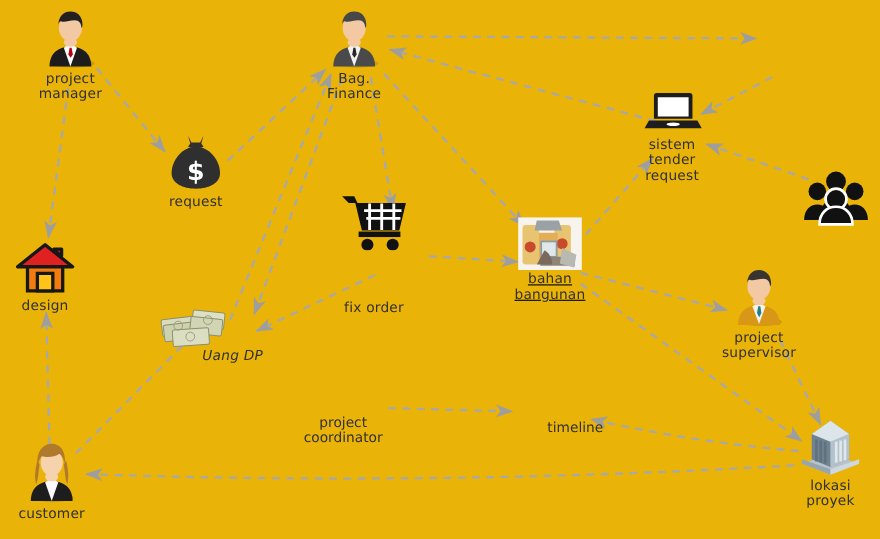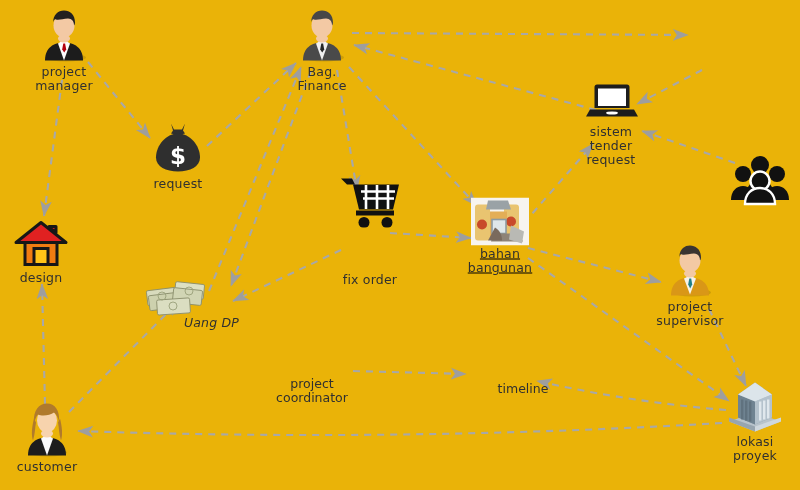--- a/index.html
+++ b/index.html
@@ -173,21 +173,21 @@
       <svg width="56" height="50" viewBox="0 0 56 50" xmlns="http://www.w3.org/2000/svg">
         <path d="M12 22h32v23H12z" fill="#f07c11" stroke="#171717" stroke-width="3"></path>
         <path d="M3 23L28 3l25 20z" fill="#e02121" stroke="#171717" stroke-width="3" stroke-linejoin="round"></path>
         <path d="M36 7h7v6l-7-5z" fill="#e02121" stroke="#171717" stroke-width="3" stroke-linejoin="round"></path>
         <path d="M21 29h14v16H21z" fill="#ffc417" stroke="#171717" stroke-width="3"></path>
       </svg>
     </span>
     <span class="node-label">design</span>
   </div>
 
-  <div class="node" style="left:370px; top:231px;gap:44px;">
+  <div class="node" style="left:340px; top:231px;gap:44px;">
     <span class="node-icon">
       <svg width="62" height="52" viewBox="0 0 62 52" xmlns="http://www.w3.org/2000/svg">
         <g fill="#111111">
           <path d="M2 3h11l3 6H8z"></path>
           <path d="M14 9h46l-6 25H20z"></path>
           <rect x="17" y="35" width="38" height="5"></rect>
           <circle cx="25" cy="47" r="5.5"></circle>
             <circle cx="48" cy="47" r="5.5"></circle>
         </g>
         <g stroke="#ffffff" stroke-width="2.6">

